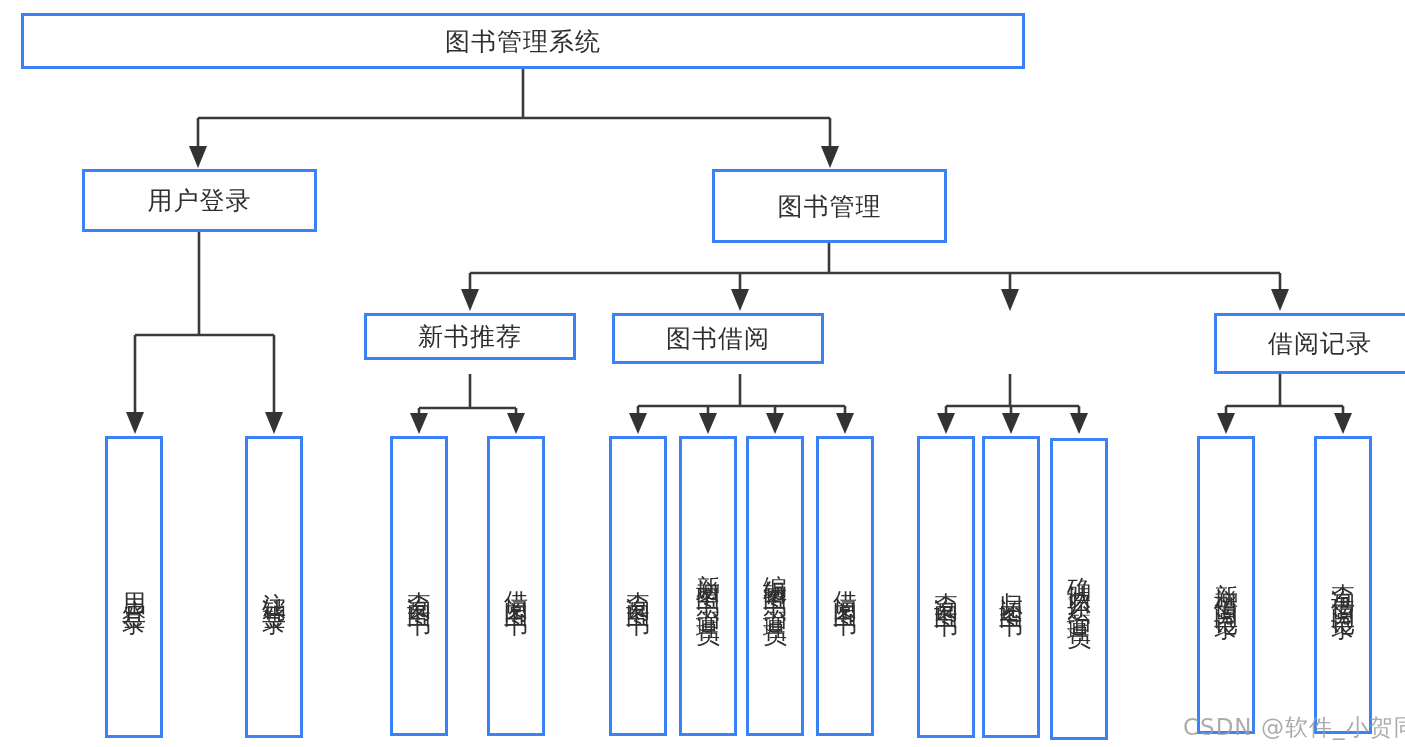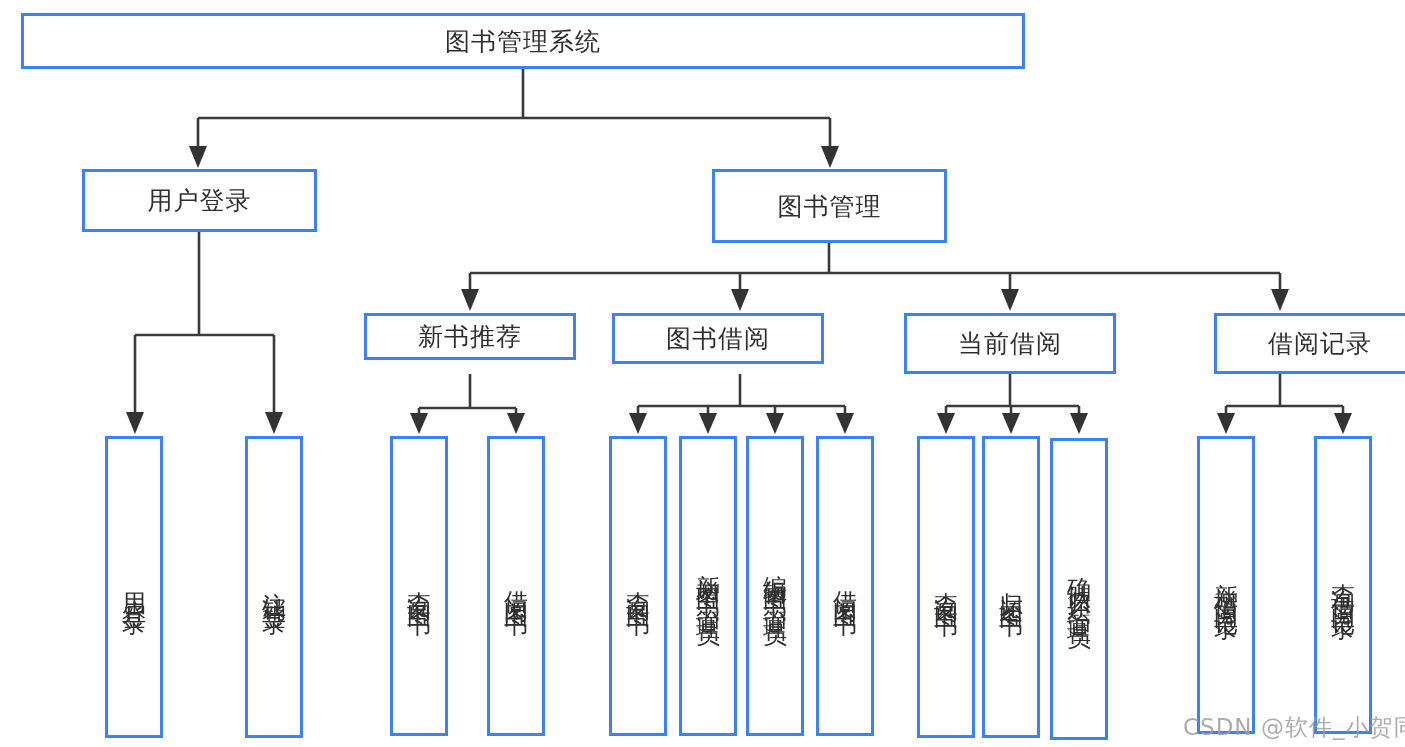--- a/index.html
+++ b/index.html
@@ -117,23 +117,20 @@
   <div class="node h" style="left:712px; top:169px; width:235px; height:74px;">
     <span>图书管理</span>
   </div>
 
   <div class="node h" style="left:364px; top:313px; width:212px; height:47px;">
     <span>新书推荐</span>
   </div>
   <div class="node h" style="left:612px; top:313px; width:212px; height:51px;">
     <span>图书借阅</span>
   </div>
-  <div class="node h" style="left:904px; top:313px; width:212px; height:61px;">
-    <span>当前借阅</span>
-  </div>
   <div class="node h" style="left:1214px; top:313px; width:212px; height:61px;">
     <span>借阅记录</span>
   </div>
 
   <div class="node leaf" style="left:105px; top:436px; width:58px; height:302px;">
     <span class="vtext">用户登录</span>
   </div>
   <div class="node leaf" style="left:245px; top:436px; width:58px; height:302px;">
     <span class="vtext">注销登录</span>
   </div>

